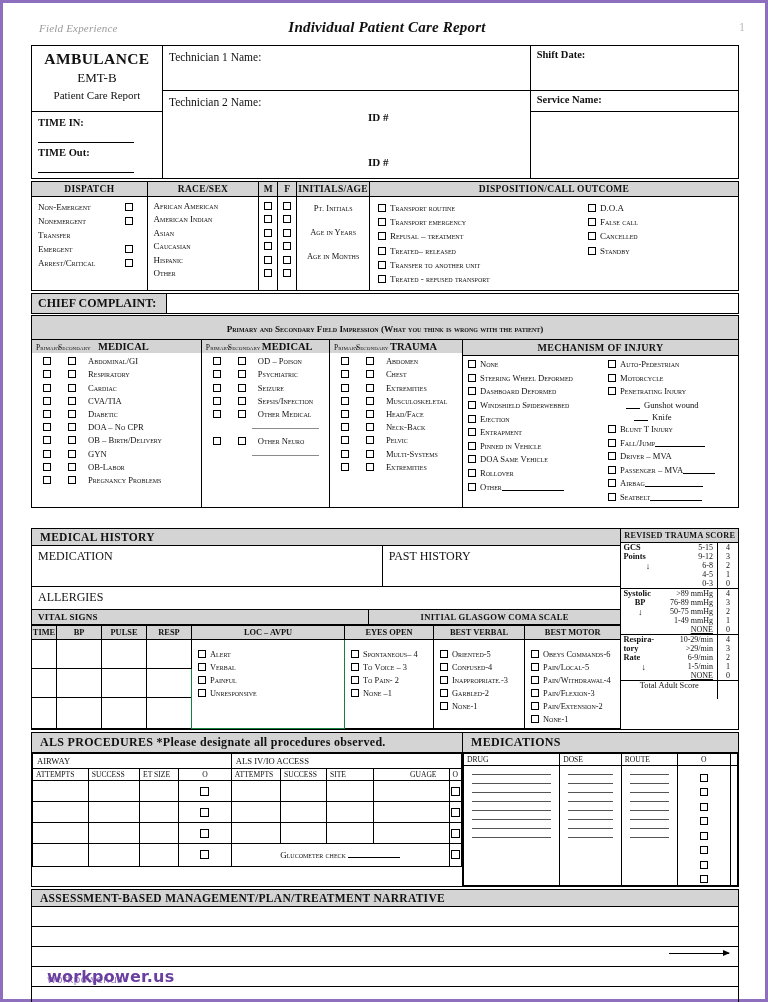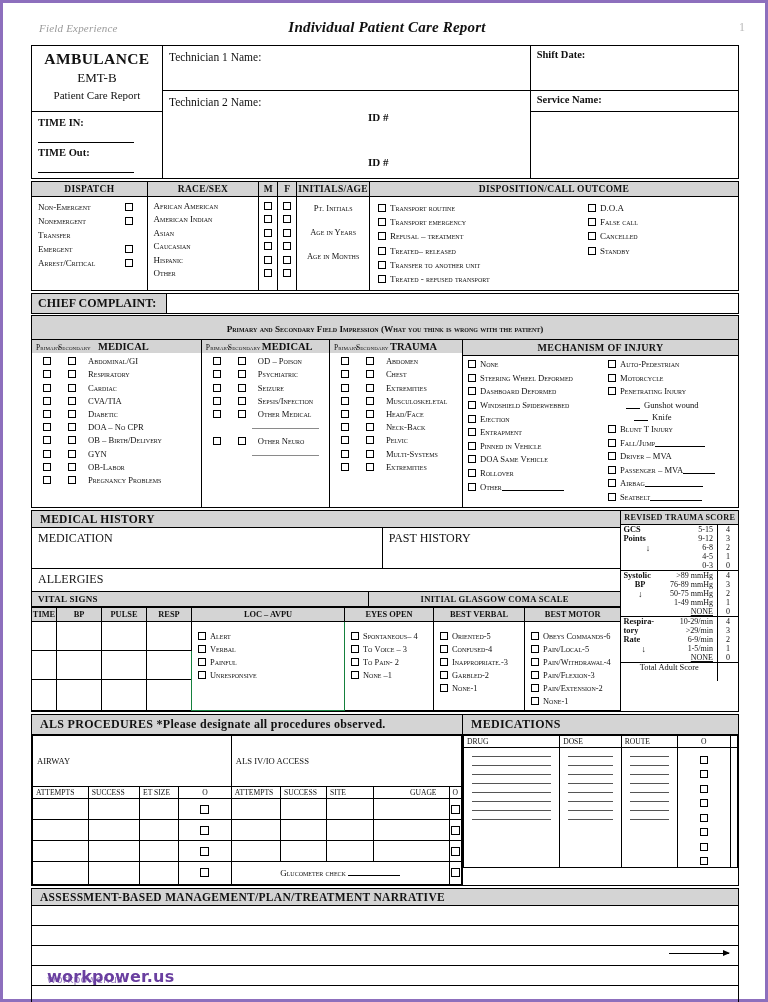--- a/index.html
+++ b/index.html
@@ -86,21 +86,21 @@
   .rts td{padding:0 2px;font-size:8px;}
   .rts .nm{font-weight:bold;font-size:8.4px;}
   .rts .vl{text-align:right;padding-right:4px;}
   .rts .pt{text-align:center;width:16px;border-left:1px solid #000;}
 
   
   .vt-h{background:#d4d4d4;text-align:center;font-weight:bold;font-size:8.4px;font-variant:small-caps;padding:2px 0;}
   .gcs-opt{line-height:13px;font-size:8.4px;font-variant:small-caps;white-space:nowrap;padding-left:6px;}
 
   
-  .als-sub{font-size:8.6px;font-variant:small-caps;padding:20px 4px;}
+  .als-sub{font-size:8.6px;font-variant:small-caps;padding:2px 4px;}
   .als-th{font-size:7.6px;font-variant:small-caps;padding:1px 3px;}
   .medline{border-bottom:1px solid #555;height:1px;margin:7px 8px 6px 8px;}
   .gluco{font-size:9px;font-variant:small-caps;text-align:center;padding-top:4px;}
   .gluco .ln{display:inline-block;border-bottom:1px solid #000;width:52px;height:9px;}
 
   
   .nar-line{height:19px;border-bottom:1px solid #000;}
 
   .wm{
     position:absolute;left:24px;top:952px;font-family:"DejaVu Sans",sans-serif;
@@ -469,21 +469,21 @@
               <div class="moi-item"><span class="cb"></span><span>Passenger – MVA</span><span class="ln" style="width:32px;"></span></div>
               <div class="moi-item"><span class="cb"></span><span>Airbag</span><span class="ln" style="width:58px;"></span></div>
               <div class="moi-item"><span class="cb"></span><span>Seatbelt</span><span class="ln" style="width:52px;"></span></div>
             </div>
           </div>
         </td>
       </tr>
     </tbody>
       </table>
 
-    <table class="outer" style="margin-top:2px;">
+    <table class="outer" style="margin-top:20px;">
       <tbody>
           <tr>
         <td colspan="2" class="bandhdr big" style="width:588px;">MEDICAL HISTORY</td>
         <td rowspan="6" style="width:118px;padding:0;">
           <div class="bandhdr" style="border-bottom:1px solid #000;font-size:8.2px;">REVISED TRAUMA SCORE</div>
 
           <table class="rts" style="width:100%;border:0;border-bottom:1.4px solid #000;">
             <tbody>
                   <tr>
                     <td class="nb nm">GCS</td>

